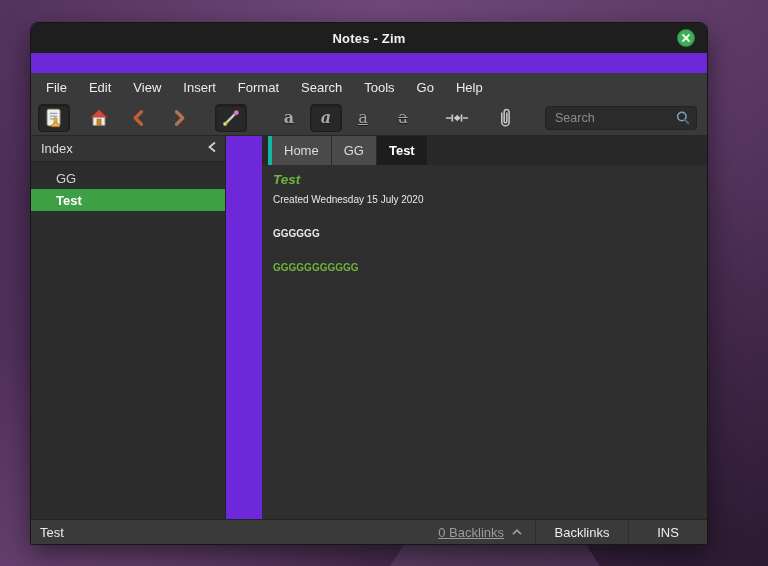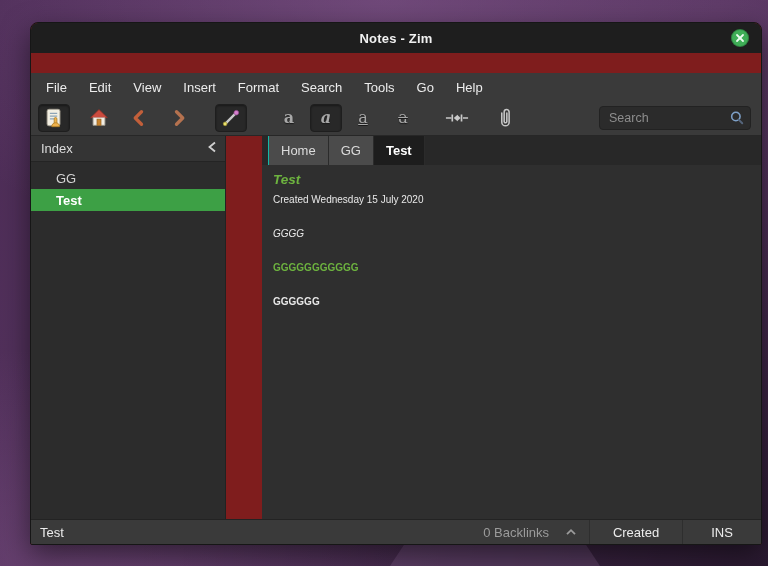--- a/index.html
+++ b/index.html
@@ -14,22 +14,22 @@
     position:relative;
   }
   .wall-shape {
     position:absolute; left:390px; bottom:0; width:210px; height:70px;
     background:rgba(175,130,185,.22);
     clip-path:polygon(22% 0, 78% 0, 100% 100%, 0 100%);
   }
 
   
   .window {
-    position:absolute; left:30px; top:22px; width:732px; height:523px;
-    background:#7f1d1d; border:1px solid #161616;
+    position:absolute; left:30px; top:22px; width:678px; height:523px;
+    background:#6d28d9; border:1px solid #161616;
     border-radius:8px 8px 2px 2px;
     box-shadow:0 10px 28px rgba(0,0,0,.5);
     display:flex; flex-direction:column; overflow:hidden;
     color:#e6e6e6; font-size:13px;
   }
 
   .titlebar {
     height:30px; flex:0 0 30px; background:#1e1e1e;
     display:flex; align-items:center; justify-content:center; position:relative;
   }
@@ -87,37 +87,37 @@
   .side-list { padding-top:5px; }
   .side-row { height:22px; display:flex; align-items:center; padding-left:25px; color:#d4d4d4; }
   .side-row.selected { background:#3da045; color:#fff; font-weight:bold; }
 
   .content { flex:1; display:flex; flex-direction:column; min-width:0; }
   .tabbar { height:29px; flex:0 0 29px; background:#282828; display:flex; align-items:stretch; padding-left:6px; }
   .tab {
     display:flex; align-items:center; padding:0 12px; background:#4b4b4b; color:#dcdcdc;
     border-right:1px solid #2b2b2b; font-size:13px;
   }
-  .tab:first-child { border-left:1px solid #14b8a6; }
+  .tab:first-child { border-left:4px solid #14b8a6; }
   .tab.active { background:#1d1d1d; color:#fff; font-weight:bold; }
 
   .page { flex:1; background:#2f2f2f; padding:7px 0 0 11px; cursor:text; }
   .page-title { color:#6db33f; font-weight:bold; font-style:italic; font-size:13.5px; margin-bottom:7px; }
   .page-line { margin-bottom:23px; font-size:10px; color:#e8e8e8; }
   .ln-italic { font-style:italic; }
   .ln-bold { font-weight:bold; }
   .ln-green { color:#6db33f; font-weight:bold; }
 
   
   .statusbar {
     height:25px; flex:0 0 25px; background:#3a3a3a; border-top:1px solid #232323;
     display:flex; align-items:center; font-size:13px;
   }
   .sb-page { padding-left:9px; color:#ececec; flex:1; }
-  .sb-backlinks { color:#9b9b9b; display:flex; align-items:center; gap:16px; padding:0 12px; }
+  .sb-backlinks { color:#9b9b9b; display:flex; align-items:center; gap:7px; padding:0 12px;text-decoration:underline; }
   .sb-sep { width:1px; height:24px; background:#2e2e2e; }
   .sb-style { width:92px; text-align:center; color:#ececec; }
   .sb-ins { width:78px; text-align:center; color:#ececec; }
 </style>
 </head>
 <body>
 
 <div class="wall-shape"></div>
 
 <div class="window">
@@ -249,36 +249,35 @@
     <div class="content">
       <div class="tabbar">
         <span class="tab">Home</span>
         <span class="tab">GG</span>
         <span class="tab active">Test</span>
       </div>
 
       <div class="page">
         <div class="page-title">Test</div>
         <div class="page-line">Created Wednesday 15 July 2020</div>
-        <div class="page-line ln-italic">GGGG</div>
+        <div class="page-line ln-bold">GGGGGG</div>
         <div class="page-line ln-green">GGGGGGGGGGG</div>
-        <div class="page-line ln-bold">GGGGGG</div>
       </div>
     </div>
   </div>
 
   <div class="statusbar">
     <span class="sb-page">Test</span>
 
     <span class="sb-backlinks">
       <span>0 Backlinks</span>
       <svg width="12" height="8" viewBox="0 0 12 8">
         <path d="M2 6.2 6 2.2l4 4" fill="none" stroke="#9b9b9b" stroke-width="1.8"></path>
       </svg>
     </span>
 
     <span class="sb-sep"></span>
-    <span class="sb-style">Created</span>
+    <span class="sb-style">Backlinks</span>
     <span class="sb-sep"></span>
     <span class="sb-ins">INS</span>
   </div>
 
 </div>
 
 </body></html>

